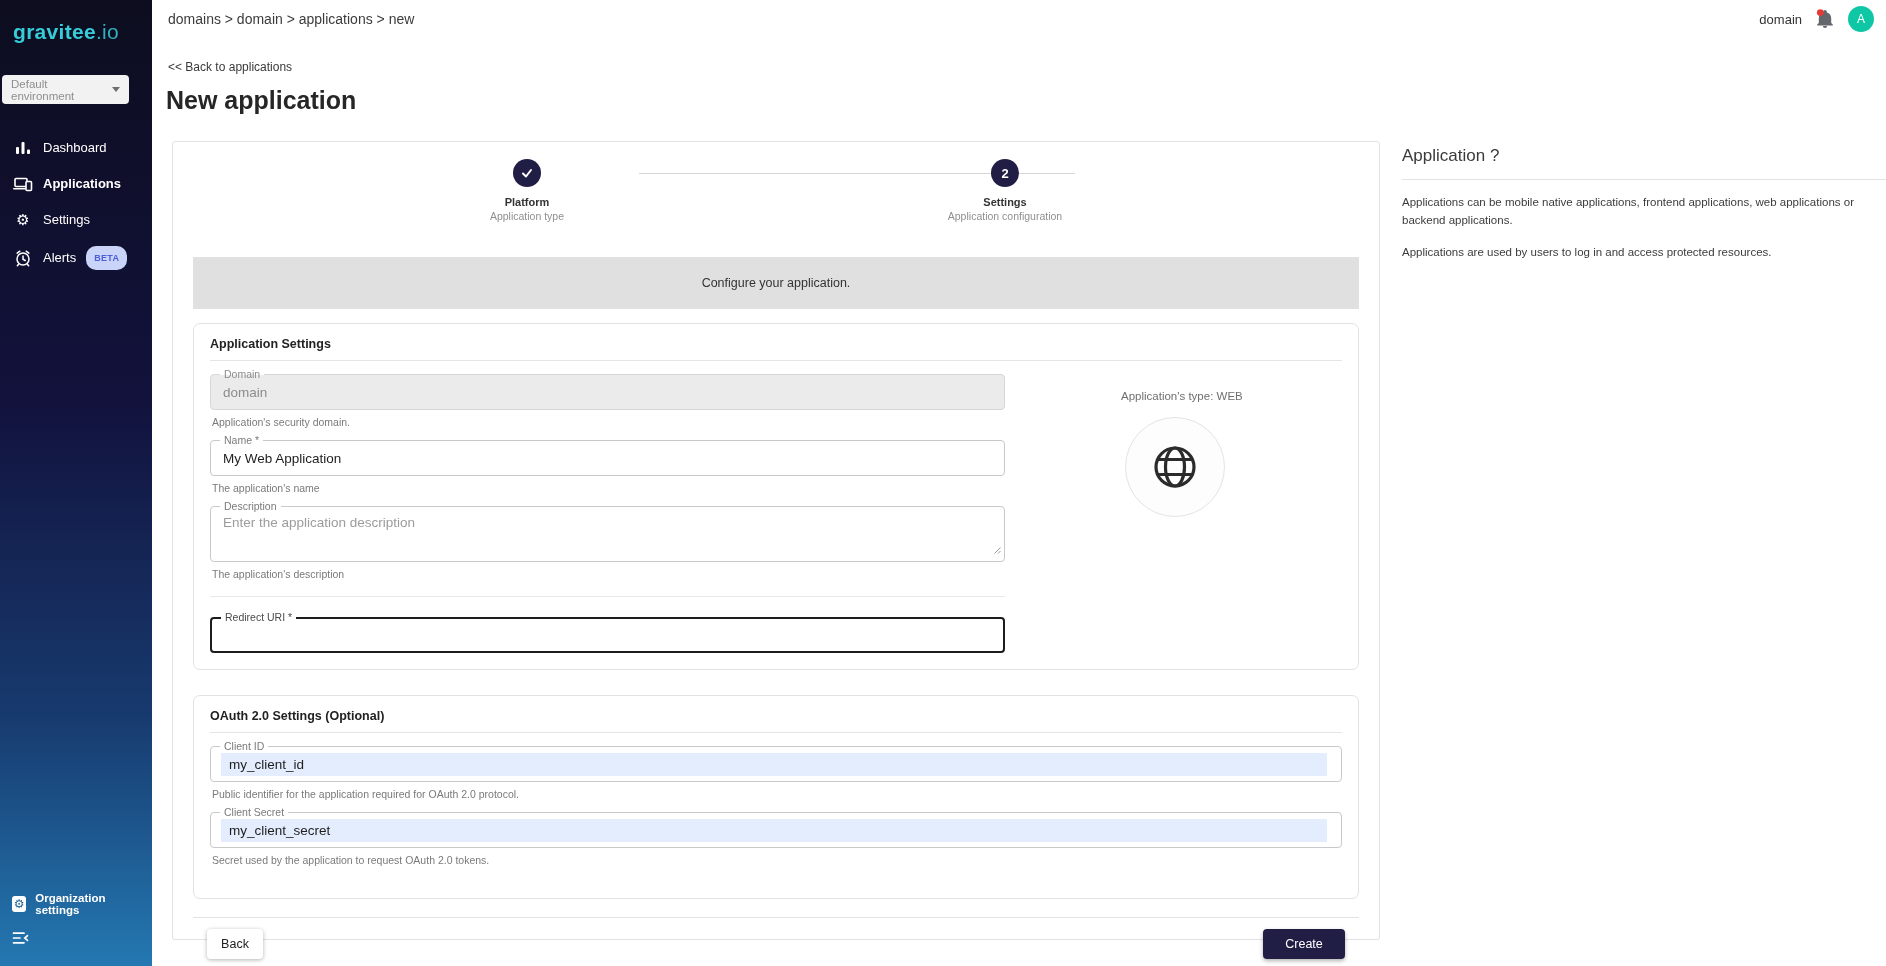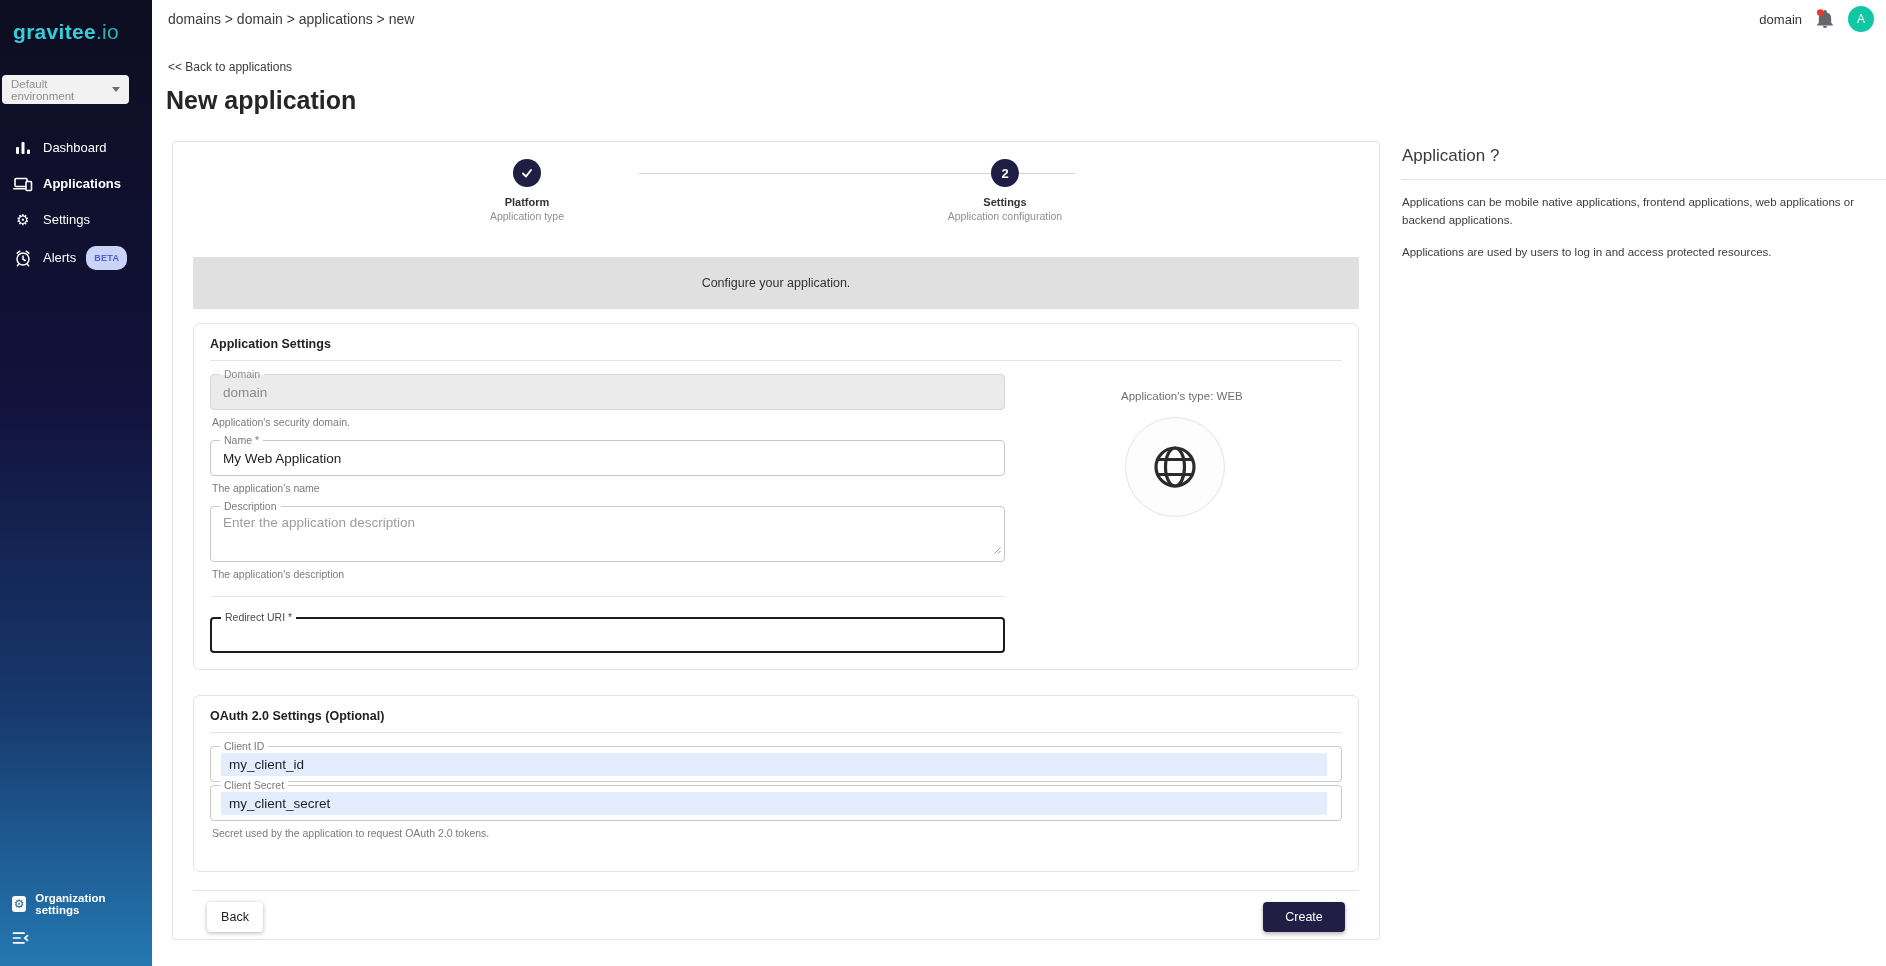--- a/index.html
+++ b/index.html
@@ -315,20 +315,21 @@
 
   <div class="section-card oauth">
     <div class="card-header">OAuth 2.0 Settings (Optional)</div>
     <div class="card-header-divider"></div>
     <div class="card-body">
 
       <div class="field autofill">
         <span class="flabel">Client ID</span>
         <input type="text" value="my_client_id" style="">
       </div>
+      <div class="hint">Public identifier for the application required for OAuth 2.0 protocol.</div>
 
       <div class="field autofill" style="margin-top:3px;">
         <span class="flabel">Client Secret</span>
         <input type="text" value="my_client_secret" style="">
       </div>
       <div class="hint" style="margin-bottom:16px;">Secret used by the application to request OAuth 2.0 tokens.</div>
     </div>
   </div>
 
   <div class="wizard-footer">

